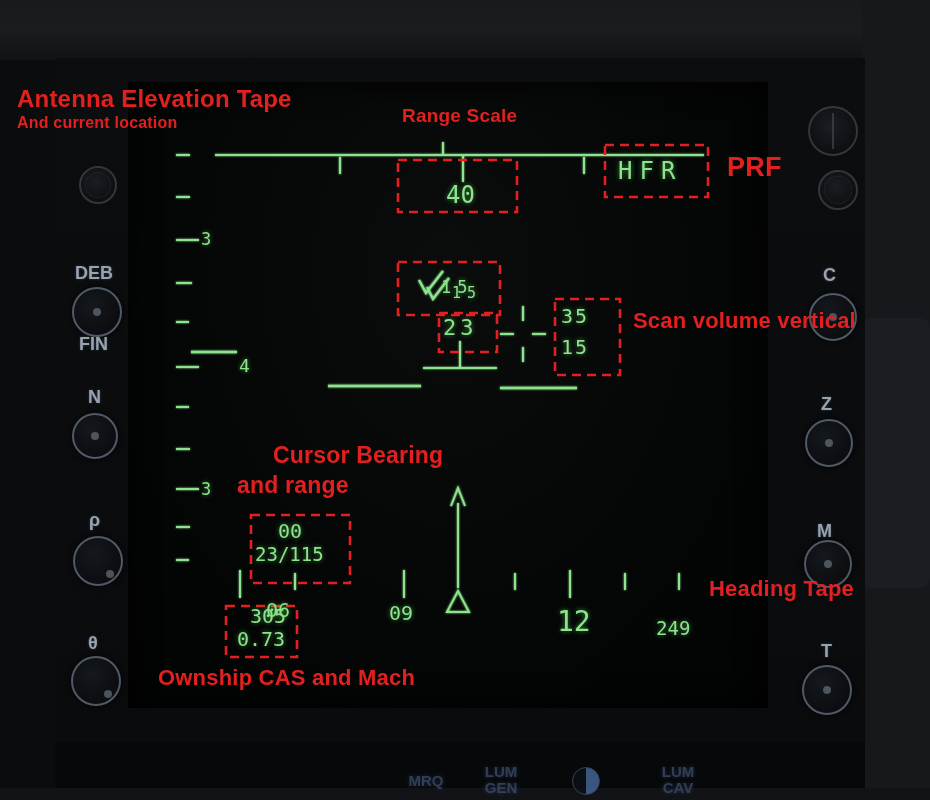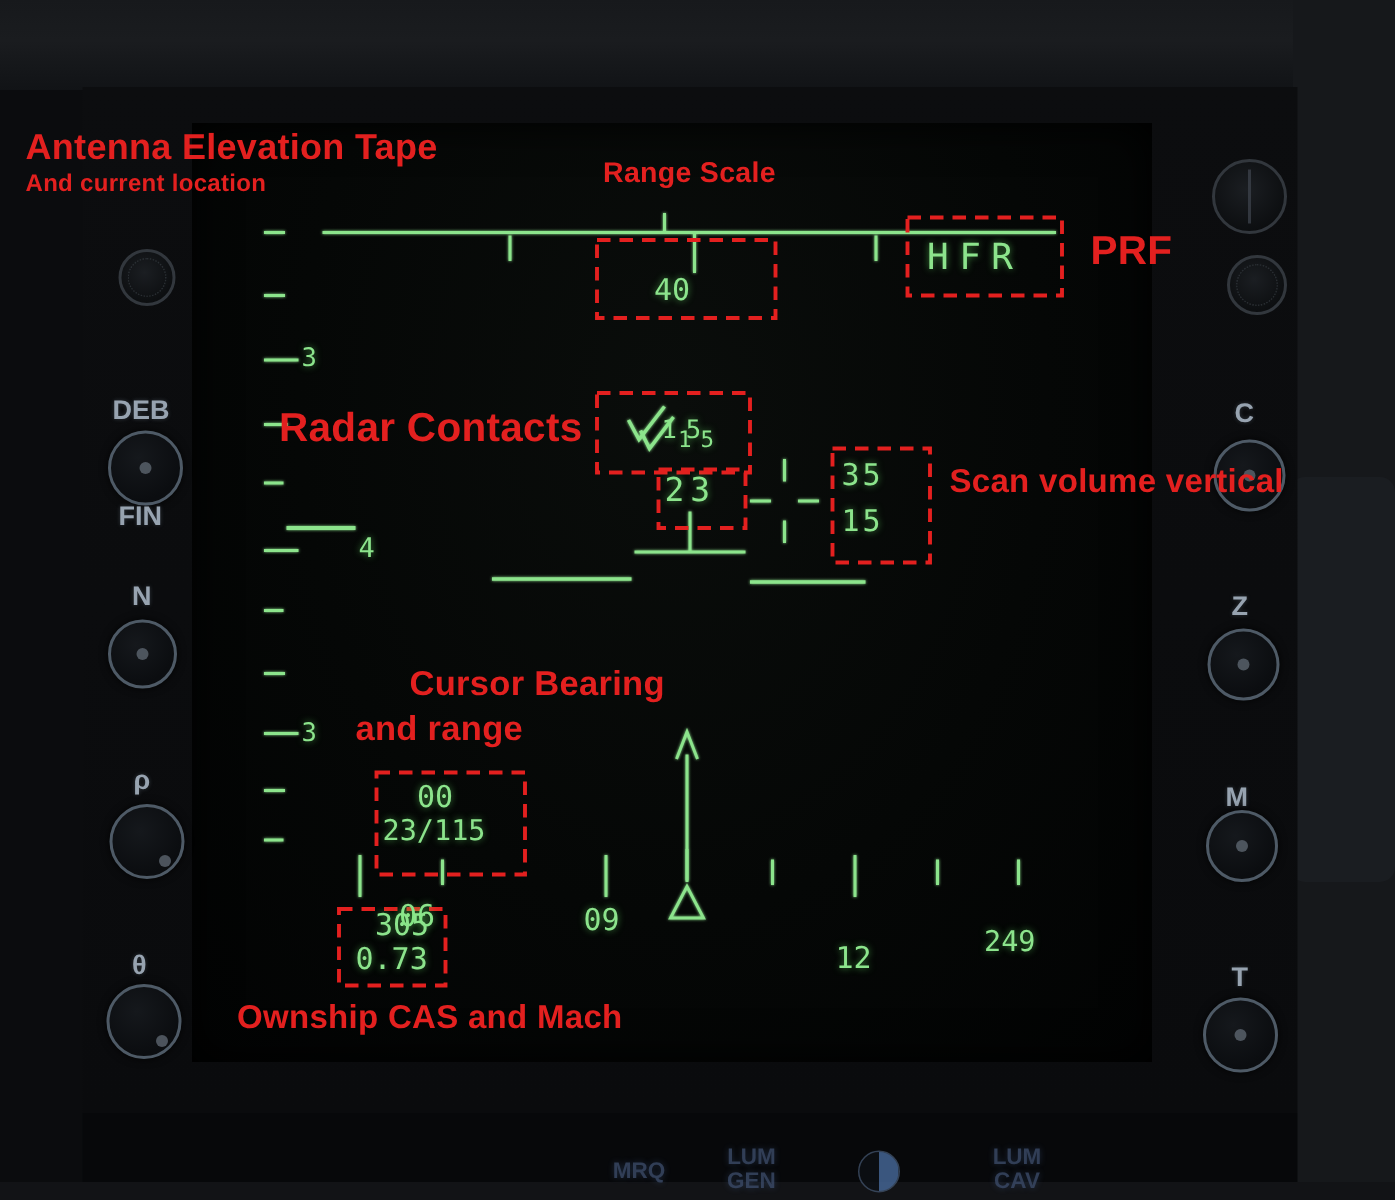--- a/index.html
+++ b/index.html
@@ -174,42 +174,42 @@
       <rect x="398" y="160" width="119" height="52"></rect>
       <rect x="605" y="145" width="103" height="52"></rect>
       <rect x="398" y="262" width="102" height="53"></rect>
       <rect x="439" y="313" width="58" height="39"></rect>
       <rect x="555" y="299" width="65" height="76"></rect>
       <rect x="251" y="515" width="99" height="68"></rect>
       <rect x="226" y="606" width="71" height="51"></rect>
     </g>
   </svg>
 
-  <div class="g" style="left:436px;top:183px;font-size:20px;">40</div>
+  <div class="g" style="left:446px;top:183px;font-size:24px;">40</div>
   <div class="g" style="left:618px;top:159px;font-size:24px;letter-spacing:7px;">HFR</div>
   <div class="g" style="left:441px;top:279px;font-size:17px;letter-spacing:6px;">15</div>
   <div class="g" style="left:452px;top:286px;font-size:15px;letter-spacing:6px;">15</div>
   <div class="g" style="left:443px;top:317px;font-size:22px;letter-spacing:4px;">23</div>
   <div class="g" style="left:561px;top:306px;font-size:20px;letter-spacing:2px;">35</div>
   <div class="g" style="left:561px;top:337px;font-size:20px;letter-spacing:2px;">15</div>
   <div class="g" style="left:278px;top:521px;font-size:20px;">00</div>
   <div class="g" style="left:255px;top:545px;font-size:19px;">23/115</div>
   <div class="g" style="left:201px;top:231px;font-size:17px;">3</div>
   <div class="g" style="left:239px;top:357px;font-size:18px;">4</div>
   <div class="g" style="left:201px;top:481px;font-size:17px;">3</div>
   <div class="g" style="left:226px;top:600px;font-size:20px;padding-left:40px;">06</div>
   <div class="g" style="left:389px;top:603px;font-size:20px;">09</div>
-  <div class="g" style="left:557px;top:608px;font-size:20px;margin-top:20px;">12</div>
+  <div class="g" style="left:557px;top:608px;font-size:28px;">12</div>
   <div class="g" style="left:656px;top:619px;font-size:19px;">249</div>
   <div class="g" style="left:250px;top:606px;font-size:20px;">305</div>
   <div class="g" style="left:237px;top:629px;font-size:20px;">0.73</div>
 
   <div class="r" style="left:17px;top:86px;font-size:24px;">Antenna Elevation Tape</div>
   <div class="r" style="left:17px;top:115px;font-size:16px;">And current location</div>
   <div class="r" style="left:402px;top:106px;font-size:19px;">Range Scale</div>
   <div class="r" style="left:727px;top:153px;font-size:27px;">PRF</div>
-  <div class="r" style="left:186px;top:271px;font-size:27px;">Radar Contacts</div>
   <div class="r" style="left:633px;top:309px;font-size:22px;">Scan volume vertical</div>
   <div class="r" style="left:237px;top:443px;font-size:23px;margin-left:36px;">Cursor Bearing</div>
   <div class="r" style="left:237px;top:473px;font-size:23px;">and range</div>
+  <div class="r" style="left:709px;top:577px;font-size:22px;">Heading Tape</div>
   <div class="r" style="left:158px;top:666px;font-size:22px;text-align:right;">Ownship CAS and Mach</div>
 
 </div>
 
 </body></html>

